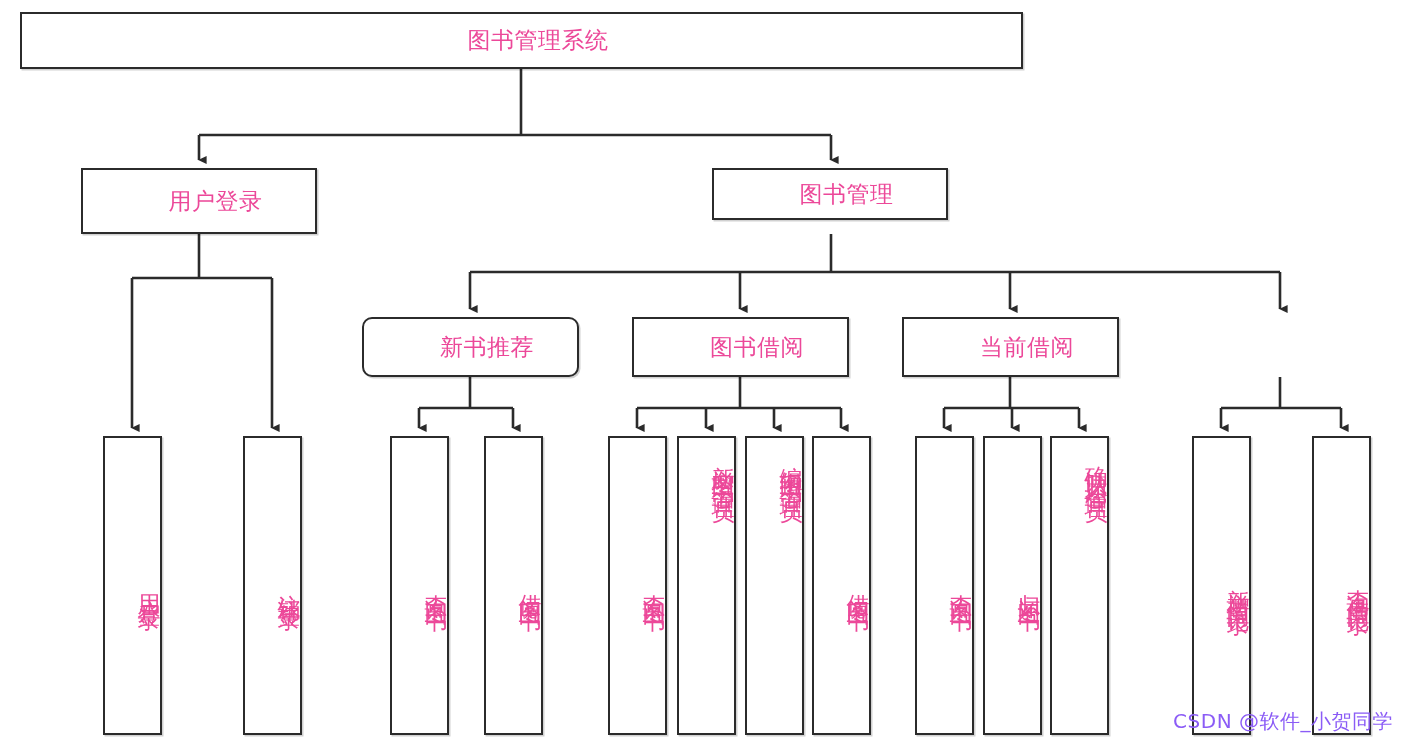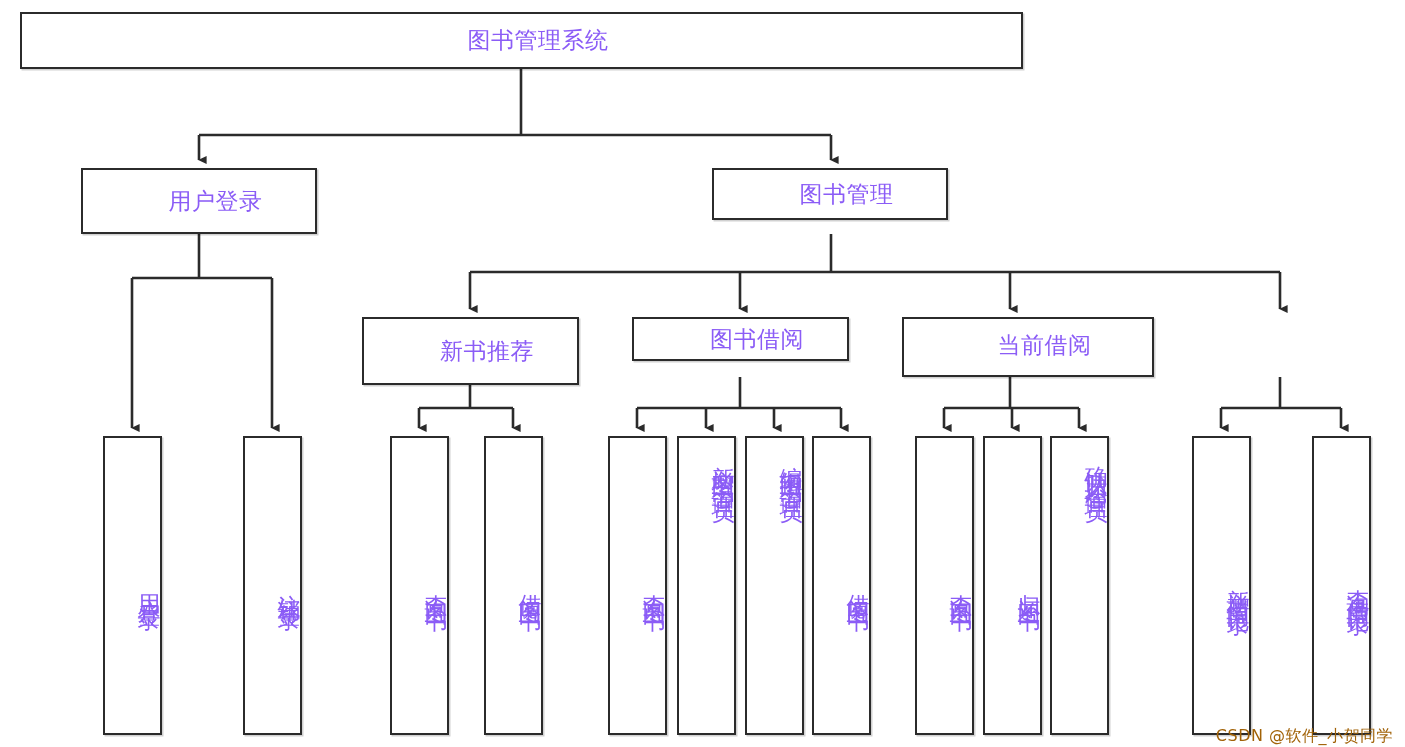--- a/index.html
+++ b/index.html
@@ -24,21 +24,21 @@
     pointer-events: none;
   }
   .node {
     position: absolute;
     box-sizing: border-box;
     border: 2.5px solid #2b2b2b;
     background: #ffffff;
     display: flex;
     align-items: center;
     justify-content: center;
-    color: #8b5cf6;
+    color: #ec4899;
     box-shadow: 1.5px 1.5px 0 rgba(0,0,0,0.18);
     padding-left: 33px;
   }
   .node .label {
     display: block;
     text-align: center;
     line-height: 1.22;
     letter-spacing: 0.5px;
   }
   .node.horiz .label {
@@ -59,23 +59,23 @@
   }
   .node.vert.mid .label {
     margin-top: 60px;
   }
   .node.vert.topal .label {
     margin-top: 4px;
   }
   .watermark {
     position: absolute;
     right: 12px;
-    bottom: 0;
-    font-size: 16px;
-    color: #a16207;
+    bottom: 12px;
+    font-size: 20px;
+    color: #8b5cf6;
     letter-spacing: 0.5px;
     white-space: nowrap;
   }
 </style>
 </head>
 <body>
 
 <div id="canvas">
 
   <svg id="connectors" viewBox="0 0 1405 747" xmlns="http://www.w3.org/2000/svg">
@@ -132,27 +132,27 @@
     <span class="label">图书管理系统</span>
   </div>
 
   <div class="node horiz" style="left:81px; top:168px; width:236px; height:66px;">
     <span class="label">用户登录</span>
   </div>
   <div class="node horiz" style="left:712px; top:168px; width:236px; height:52px;">
     <span class="label">图书管理</span>
   </div>
 
-  <div class="node horiz" style="left:362px; top:317px; width:217px; height:68px;">
+  <div class="node horiz" style="left:362px; top:317px; width:217px; height:60px;border-radius:10px;">
     <span class="label">新书推荐</span>
   </div>
-  <div class="node horiz" style="left:632px; top:317px; width:217px; height:44px;">
+  <div class="node horiz" style="left:632px; top:317px; width:217px; height:60px;">
     <span class="label">图书借阅</span>
   </div>
-  <div class="node horiz" style="left:902px; top:317px; width:252px; height:60px;font-family:Liberation Mono, monospace;">
+  <div class="node horiz" style="left:902px; top:317px; width:217px; height:60px;">
     <span class="label">当前借阅</span>
   </div>
 
   <div class="node vert mid" style="left:103px; top:436px; width:59px; height:299px;">
     <span class="label" style="margin-top: 131.5px;">用户登录</span>
   </div>
   <div class="node vert mid" style="left:243px; top:436px; width:59px; height:299px;">
     <span class="label" style="margin-top: 131.5px;">注销登录</span>
   </div>
 

